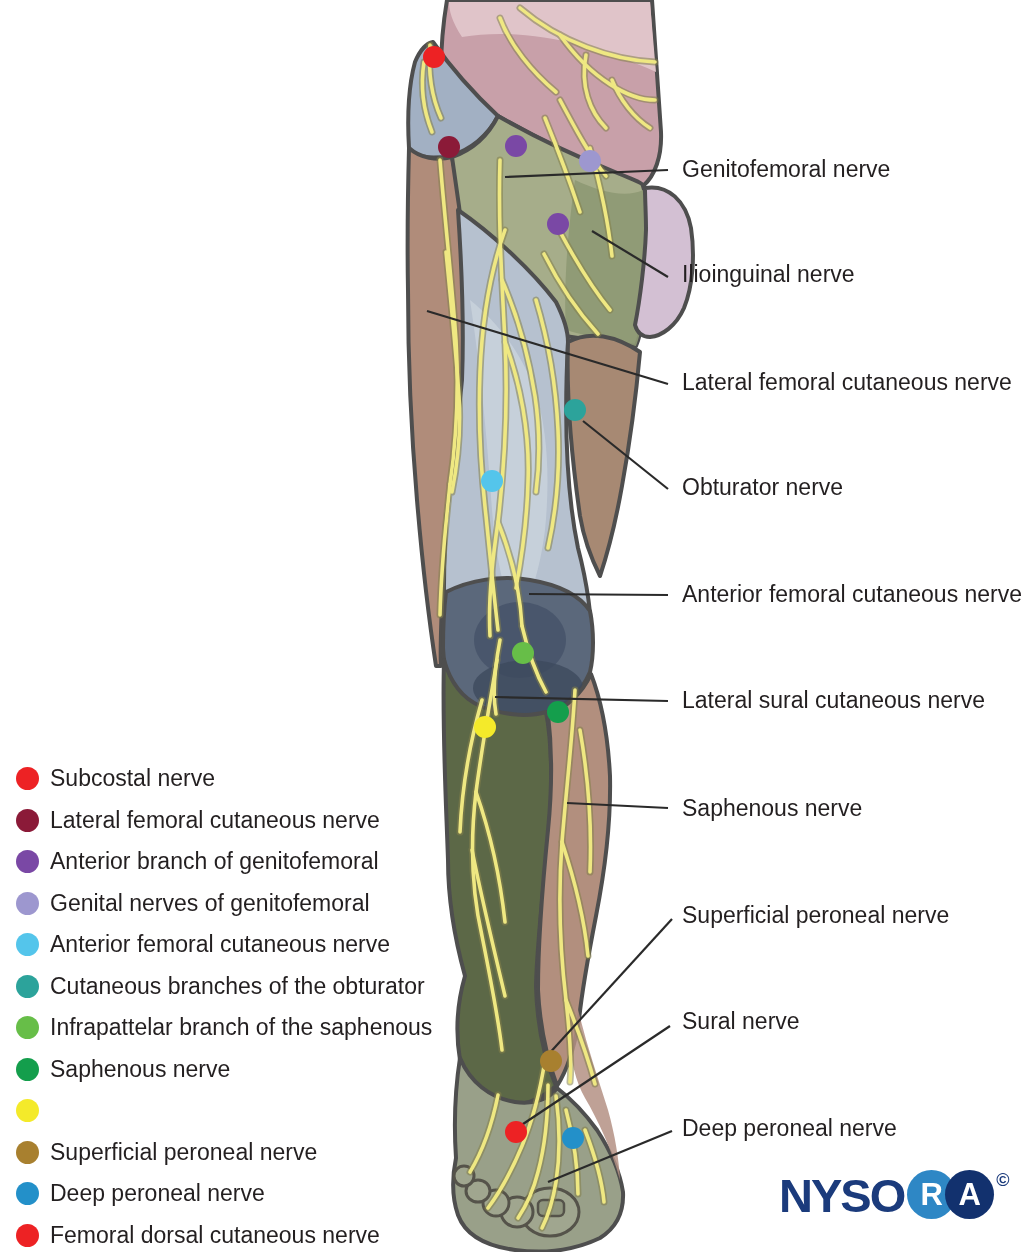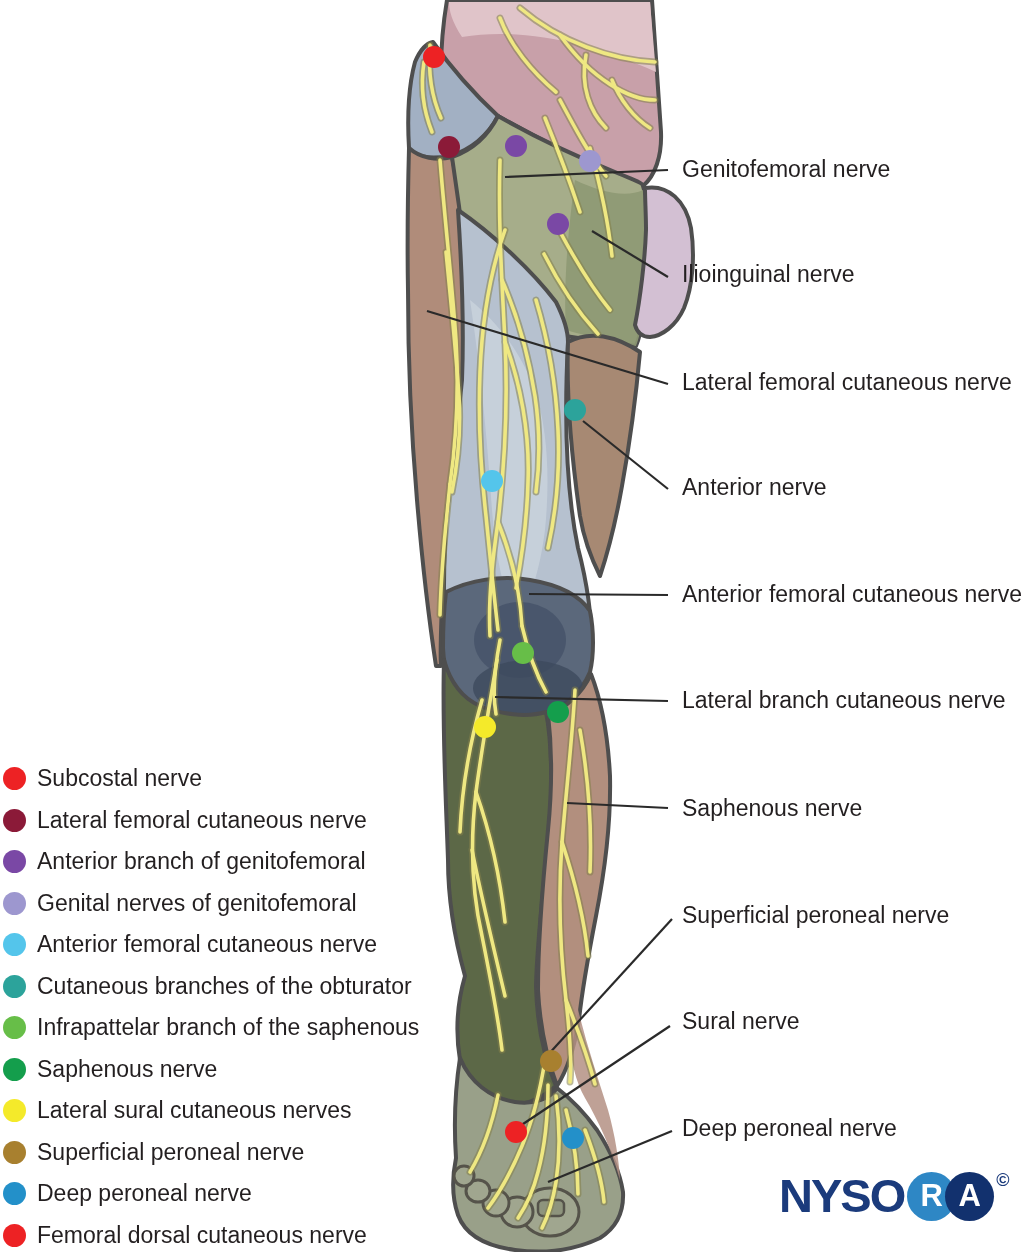--- a/index.html
+++ b/index.html
@@ -1,25 +1,25 @@
 <!DOCTYPE html>
 <html><head>
 <meta charset="utf-8">
 <style>
   html,body{margin:0;padding:0;background:#ffffff;}
   body{width:1030px;height:1252px;position:relative;overflow:hidden;
        font-family:"Liberation Sans",sans-serif;color:#231f20;}
   .stage{position:absolute;inset:0;}
   svg.art{position:absolute;left:0;top:0;}
   .annotation{position:absolute;left:682px;font-size:23px;line-height:27px;white-space:nowrap;color:#231f20;}
-  .legend{position:absolute;left:3px;top:767px;display:flex;flex-direction:column;gap:18.5px;}
+  .legend{position:absolute;left:16px;top:767px;display:flex;flex-direction:column;gap:18.5px;}
   .legend-row{display:flex;align-items:center;height:23px;}
   .swatch{width:23px;height:23px;border-radius:50%;flex:0 0 23px;background:#ccc;}
   .legend-label{margin-left:11px;font-size:23px;white-space:nowrap;}
-  .logo{position:absolute;left:779px;top:1170px;display:flex;align-items:center;}
+  .logo{position:absolute;left:779px;top:1170px;display:flex;}
   .logo-word{font-size:47px;font-weight:bold;letter-spacing:-2px;line-height:52px;}
   .logo-circle{width:49px;height:49px;border-radius:50%;display:flex;align-items:center;
                justify-content:center;color:#fff;font-weight:bold;font-size:31px;}
   .logo-circle.r{margin-left:3px;position:relative;z-index:1;}
   .logo-circle.a{margin-left:-11px;position:relative;z-index:2;}
   .logo-copy{font-size:18px;font-weight:bold;align-self:flex-start;margin-top:0px;margin-left:2px;}
 </style>
 </head>
 <body>
 
@@ -172,23 +172,23 @@
       <circle id="marker-9" cx="485" cy="727" r="11" fill="#F4EA2A"></circle>
       <circle id="marker-10" cx="551" cy="1061" r="11" fill="#A8802F"></circle>
       <circle id="marker-11" cx="516" cy="1132" r="11" fill="#ED2224"></circle>
       <circle id="marker-12" cx="573" cy="1138" r="11" fill="#2390C9"></circle>
     </g>
   </svg>
 
   <div class="annotation" style="top:156px">Genitofemoral nerve</div>
   <div class="annotation" style="top:261px">Ilioinguinal nerve</div>
   <div class="annotation" style="top:369px">Lateral femoral cutaneous nerve</div>
-  <div class="annotation" style="top:474px">Anterior nerve</div>
+  <div class="annotation" style="top:474px">Obturator nerve</div>
   <div class="annotation" style="top:581px">Anterior femoral cutaneous nerve</div>
-  <div class="annotation" style="top:687px">Lateral branch cutaneous nerve</div>
+  <div class="annotation" style="top:687px">Lateral sural cutaneous nerve</div>
   <div class="annotation" style="top:795px">Saphenous nerve</div>
   <div class="annotation" style="top:902px">Superficial peroneal nerve</div>
   <div class="annotation" style="top:1008px">Sural nerve</div>
   <div class="annotation" style="top:1115px">Deep peroneal nerve</div>
 
   <div class="legend">
     <div class="legend-row">
       <span class="swatch" style="background: rgb(237, 34, 36);"></span>
       <span class="legend-label">Subcostal nerve</span>
     </div>
@@ -215,21 +215,20 @@
     <div class="legend-row">
       <span class="swatch" style="background: rgb(103, 190, 72);"></span>
       <span class="legend-label">Infrapattelar branch of the saphenous</span>
     </div>
     <div class="legend-row">
       <span class="swatch" style="background: rgb(20, 158, 76);"></span>
       <span class="legend-label">Saphenous nerve</span>
     </div>
     <div class="legend-row">
       <span class="swatch" style="background: rgb(244, 234, 42);"></span>
-      <span class="legend-label">Lateral sural cutaneous nerves</span>
     </div>
     <div class="legend-row">
       <span class="swatch" style="background: rgb(168, 128, 47);"></span>
       <span class="legend-label">Superficial peroneal nerve</span>
     </div>
     <div class="legend-row">
       <span class="swatch" style="background: rgb(35, 144, 201);"></span>
       <span class="legend-label">Deep peroneal nerve</span>
     </div>
     <div class="legend-row">

